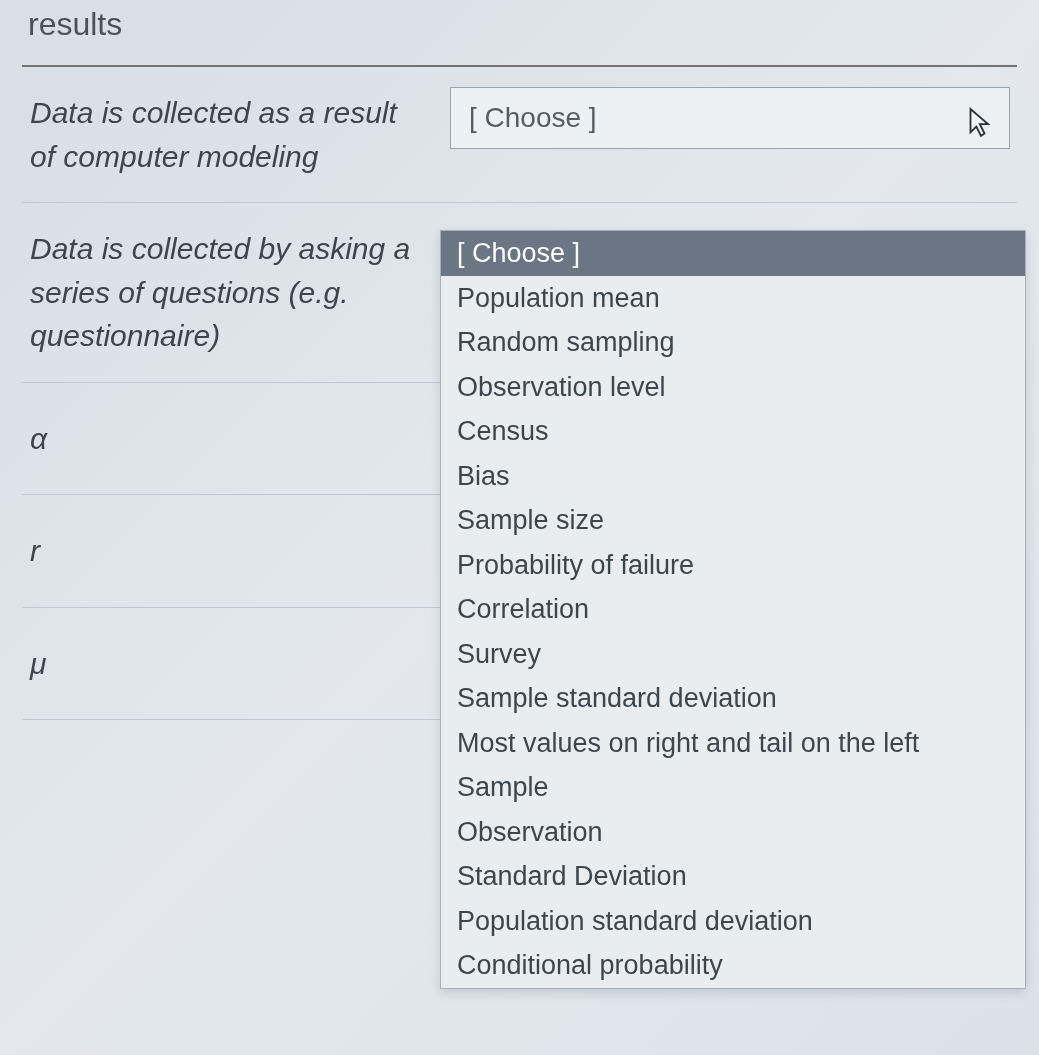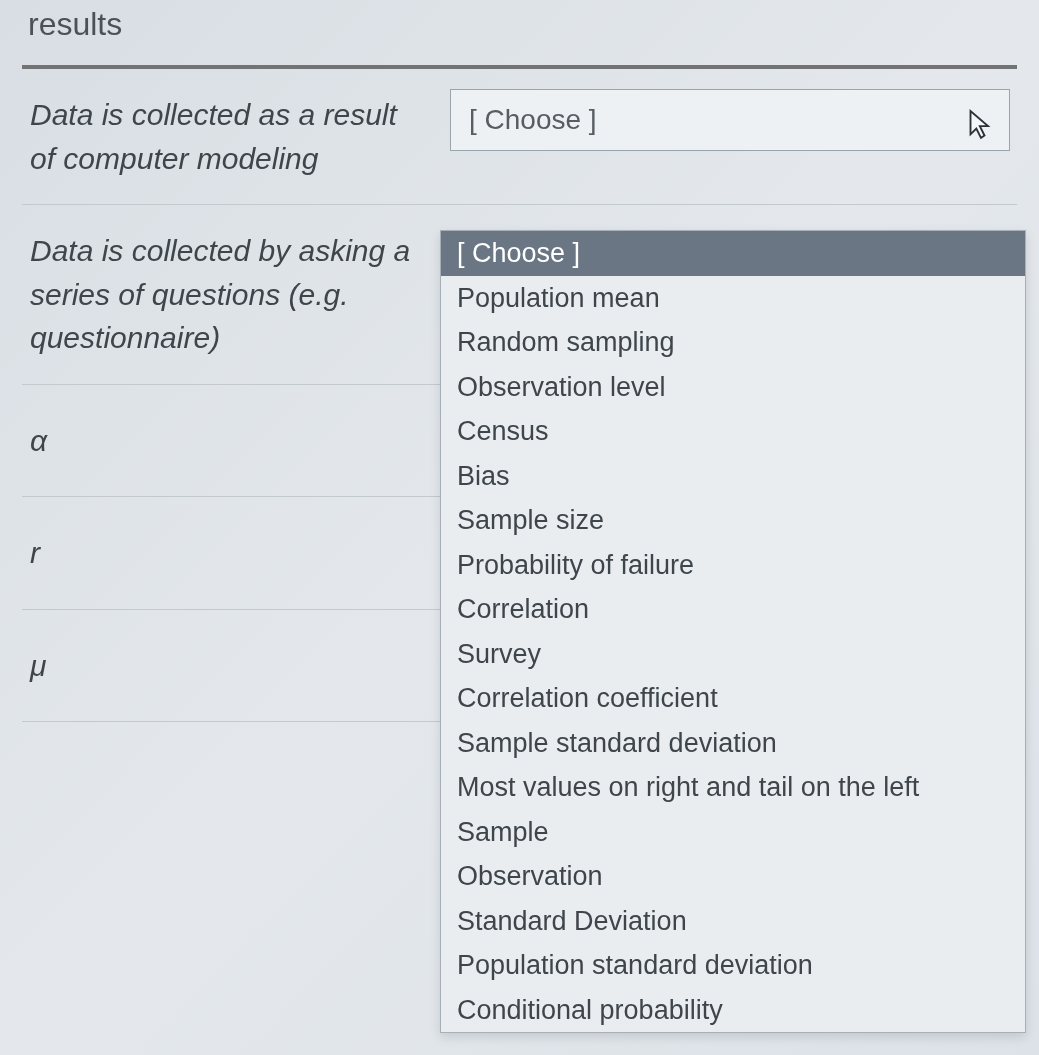--- a/index.html
+++ b/index.html
@@ -12,21 +12,21 @@
     color: #3a4248;
     position: relative;
   }
   .page {
     padding: 0 22px;
   }
   .fragment-row {
     font-size: 32px;
     color: #4a5258;
     padding: 6px 6px 22px 6px;
-    border-bottom: 4px solid #737373;
+    border-bottom: 2px solid #737373;
   }
   .question-row {
     display: flex;
     align-items: flex-start;
     border-bottom: 1px solid #c2cad0;
     padding: 0;
   }
   .prompt-cell {
     flex: 0 0 420px;
     padding: 24px 12px 24px 8px;
@@ -134,21 +134,20 @@
   <div class="dropdown-option highlighted">[ Choose ]</div>
   <div class="dropdown-option">Population mean</div>
   <div class="dropdown-option">Random sampling</div>
   <div class="dropdown-option">Observation level</div>
   <div class="dropdown-option">Census</div>
   <div class="dropdown-option">Bias</div>
   <div class="dropdown-option">Sample size</div>
   <div class="dropdown-option">Probability of failure</div>
   <div class="dropdown-option">Correlation</div>
   <div class="dropdown-option">Survey</div>
-  <div class="dropdown-option">Correlation coefficient</div>
   <div class="dropdown-option">Sample standard deviation</div>
   <div class="dropdown-option">Most values on right and tail on the left</div>
   <div class="dropdown-option">Sample</div>
   <div class="dropdown-option">Observation</div>
   <div class="dropdown-option">Standard Deviation</div>
   <div class="dropdown-option">Population standard deviation</div>
   <div class="dropdown-option">Conditional probability</div>
 
 </div>
 

